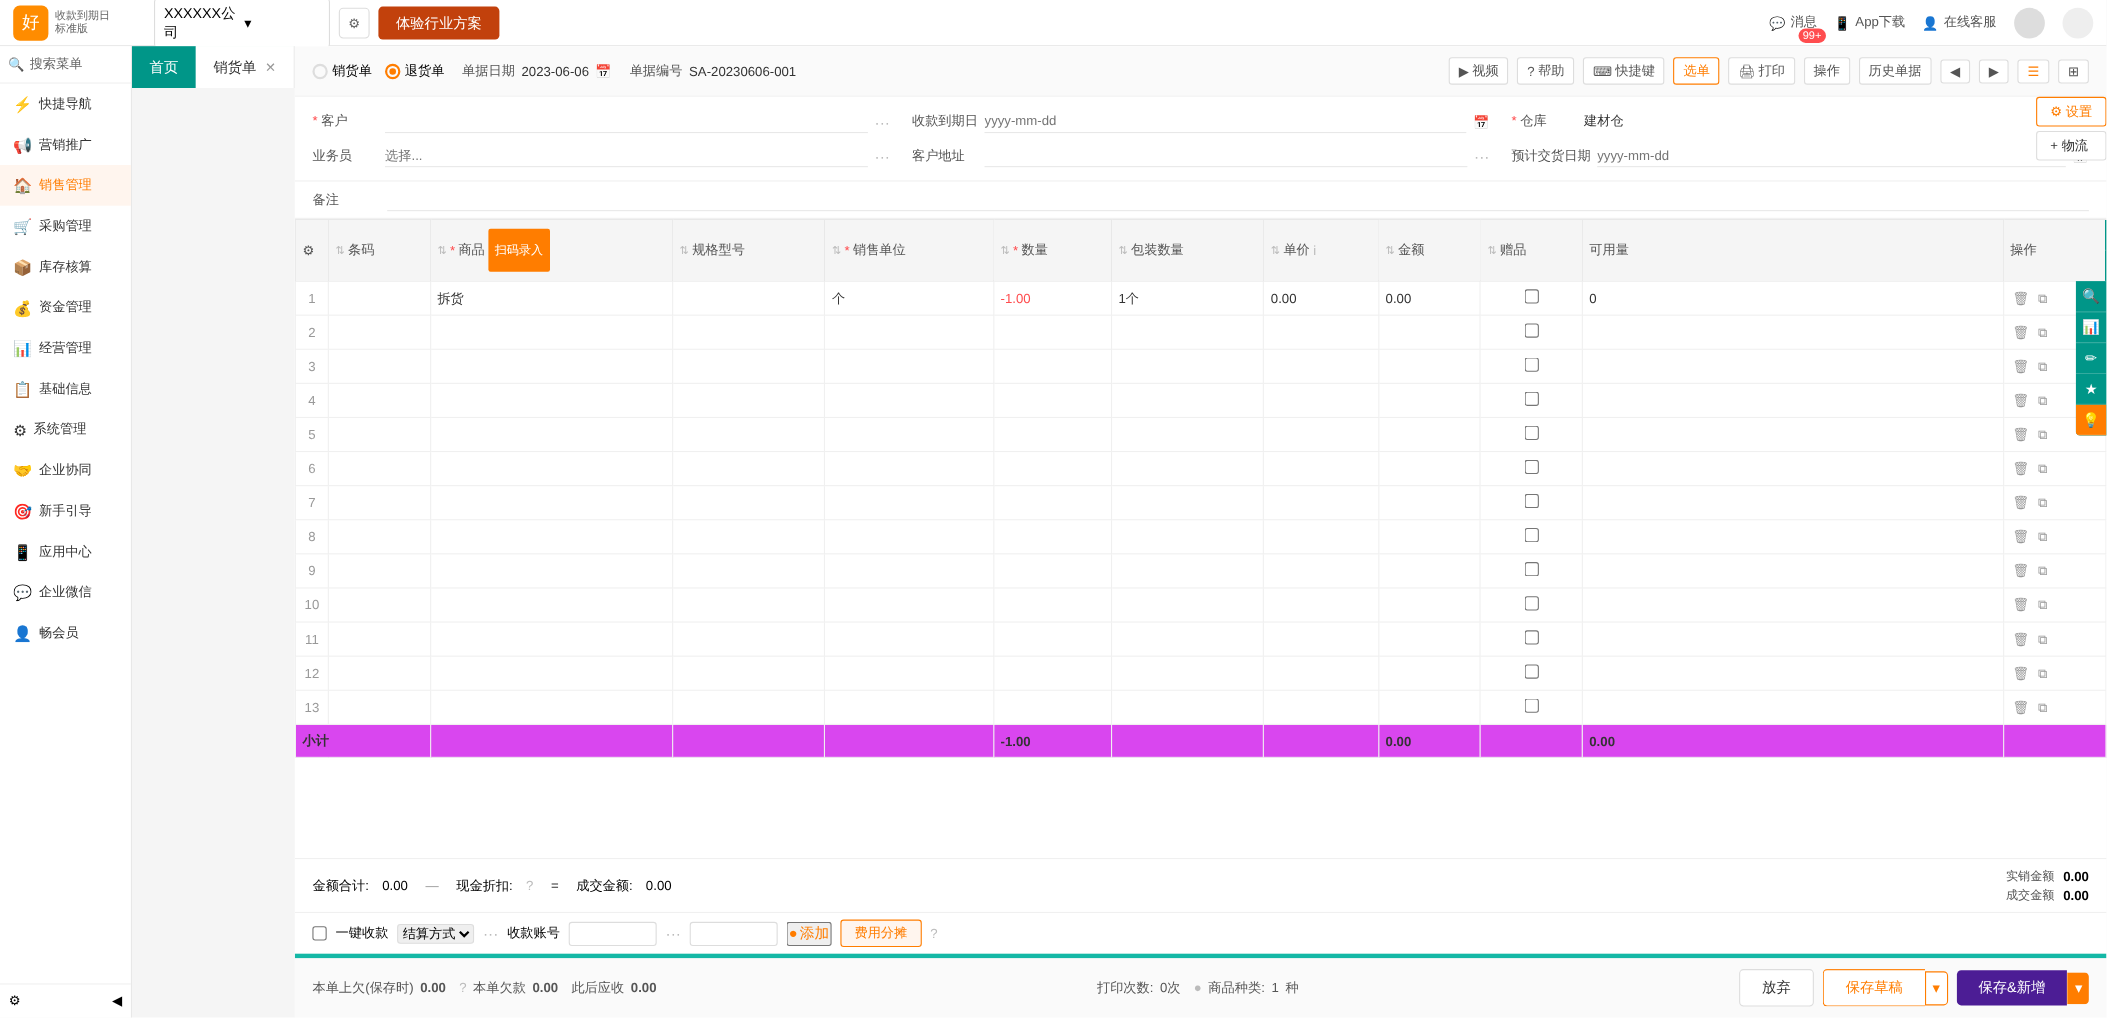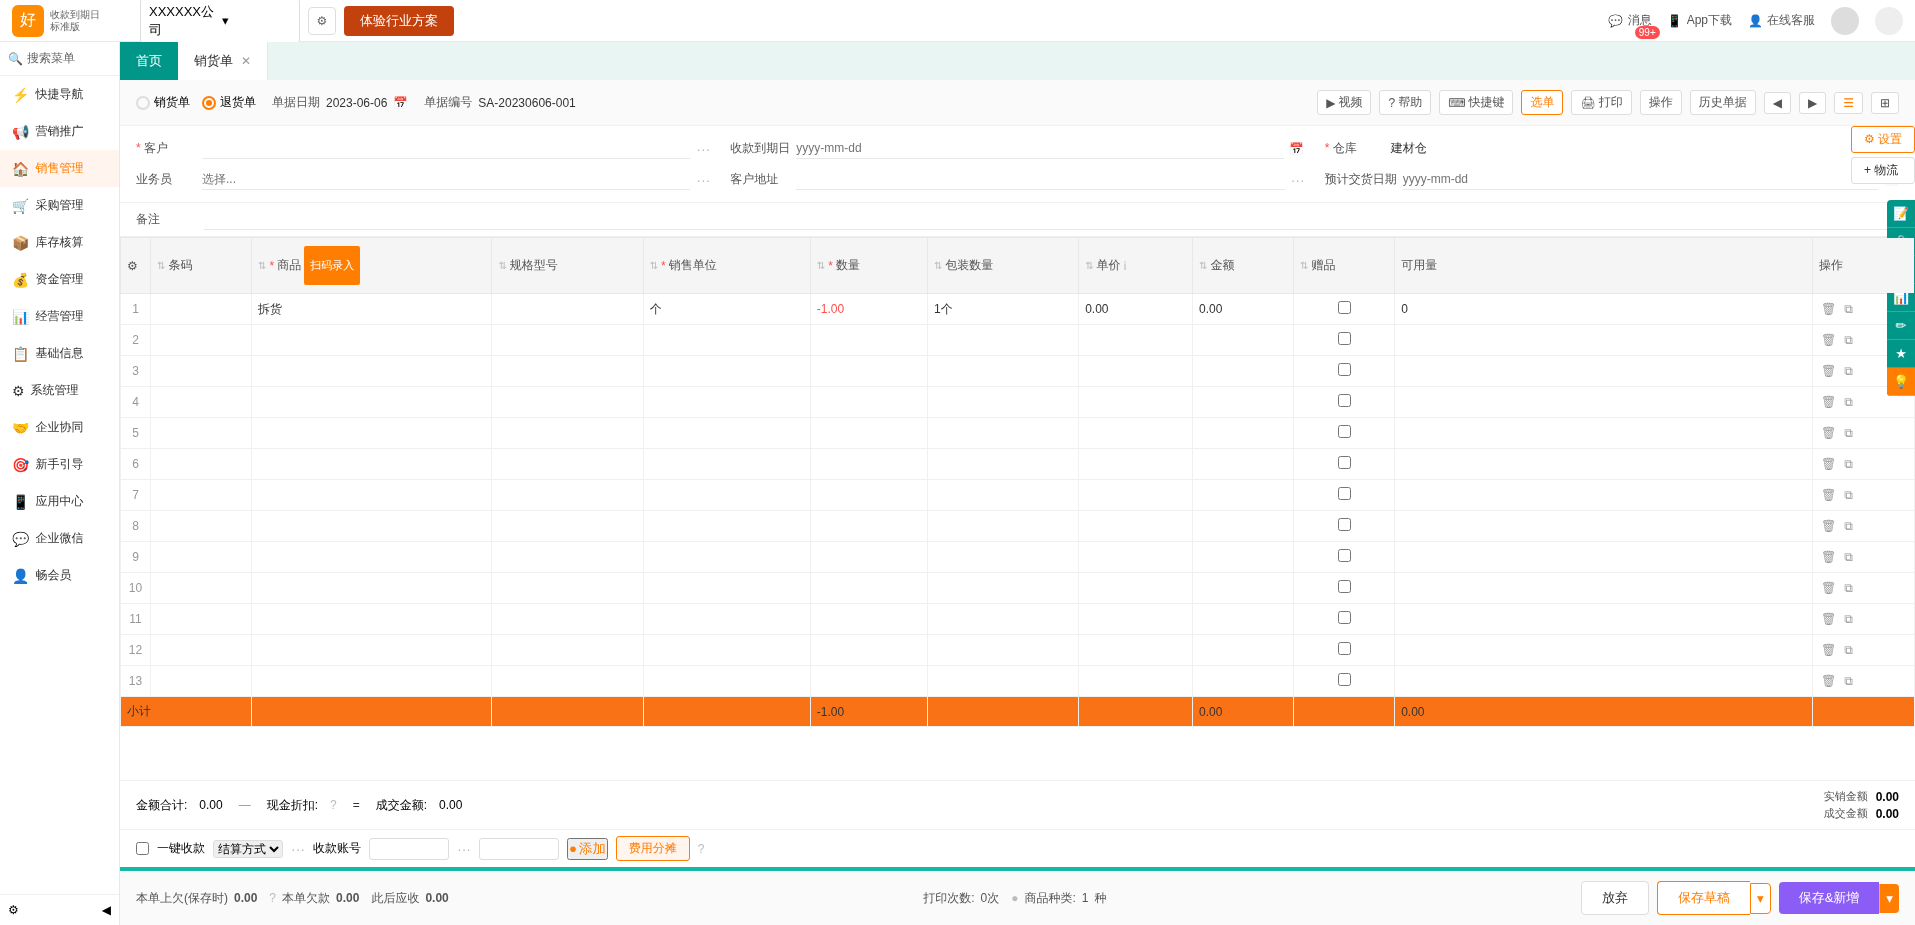--- a/index.html
+++ b/index.html
@@ -79,21 +79,21 @@
     .sidebar-item .icon { font-size: 14px; }
     .sidebar-bottom {
       margin-top: auto; padding: 8px;
       display: flex; align-items: center; justify-content: space-between;
       border-top: 1px solid #f0f0f0;
     }
 
     
     .main {
       position: absolute; top: 42px; left: 120px; right: 0; bottom: 0;
-      display: flex; flex-direction: column;
+      display: flex; flex-direction: row;
     }
 
     
     .tab-bar {
       height: 38px; background: #e8f5f3;
       display: flex; align-items: center;
     }
     .tab-home {
       padding: 0 16px; height: 38px; display: flex; align-items: center;
       background: #009688; color: white; font-size: 13px; cursor: pointer;
@@ -201,21 +201,21 @@
       padding: 6px 6px; border: 1px solid #f0f0f0; color: #333;
     }
     .data-table .row-num { color: #999; text-align: center; width: 30px; }
     .scan-btn {
       background: #ff7d00; color: white; border: none;
       padding: 12px 6px; border-radius: 2px; font-size: 11px; cursor: pointer;
     }
     .th-inner { display: flex; align-items: center; gap: 3px; }
     .sort-icon { color: #bbb; font-size: 10px; }
     .neg-num { color: #ff4d4f; }
-    .subtotal-row td { background: #f97316; font-weight: normal; }
+    .subtotal-row td { background: #d946ef; font-weight: bold; }
     .checkbox-cell { text-align: center; }
     .delete-btn { color: #999; cursor: pointer; padding: 2px; }
     .copy-btn { color: #999; cursor: pointer; padding: 2px; }
     .action-cell { display: flex; gap: 4px; }
 
     
     .footer-summary {
       padding: 8px 16px;
       display: flex; align-items: center; gap: 12px;
       border-top: 1px solid #f0f0f0; background: white;
@@ -248,21 +248,21 @@
     .abandon-btn {
       padding: 7px 20px; border: 1px solid #ddd; border-radius: 4px;
       cursor: pointer; font-size: 13px; background: white; color: #333;
     }
     .save-draft-btn {
       padding: 7px 20px; border: 1px solid #ff7d00; border-radius: 4px;
       cursor: pointer; font-size: 13px; background: white; color: #ff7d00;
     }
     .save-new-btn {
       padding: 7px 20px; border: none; border-radius: 4px;
-      cursor: pointer; font-size: 13px; background: #8b5cf6; color: white;
+      cursor: pointer; font-size: 13px; background: #4c1d95; color: white;
     }
 
     
     .right-sidebar {
       position: fixed; right: 0; top: 200px;
       display: flex; flex-direction: column;
       background: #009688; border-radius: 4px 0 0 4px;
       overflow: hidden;
     }
     .right-sidebar-btn {

